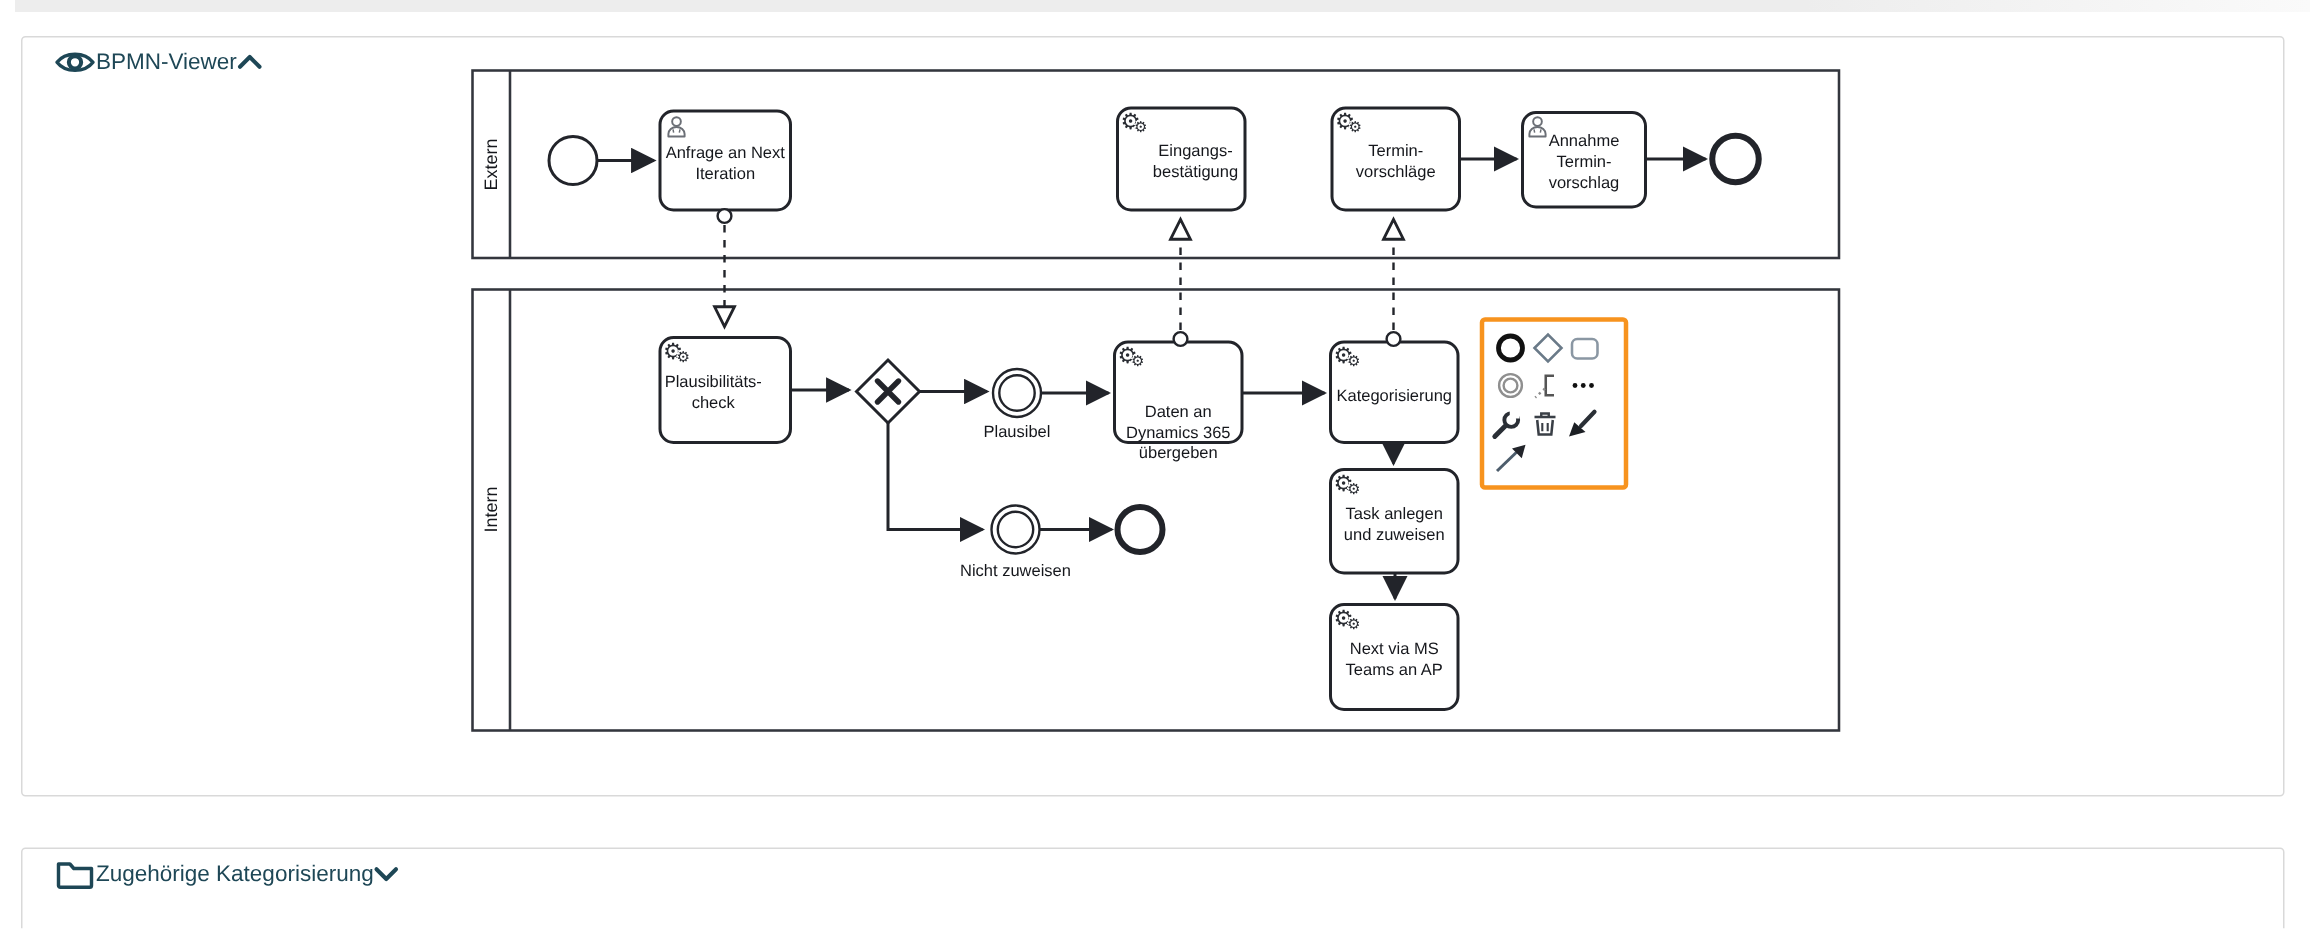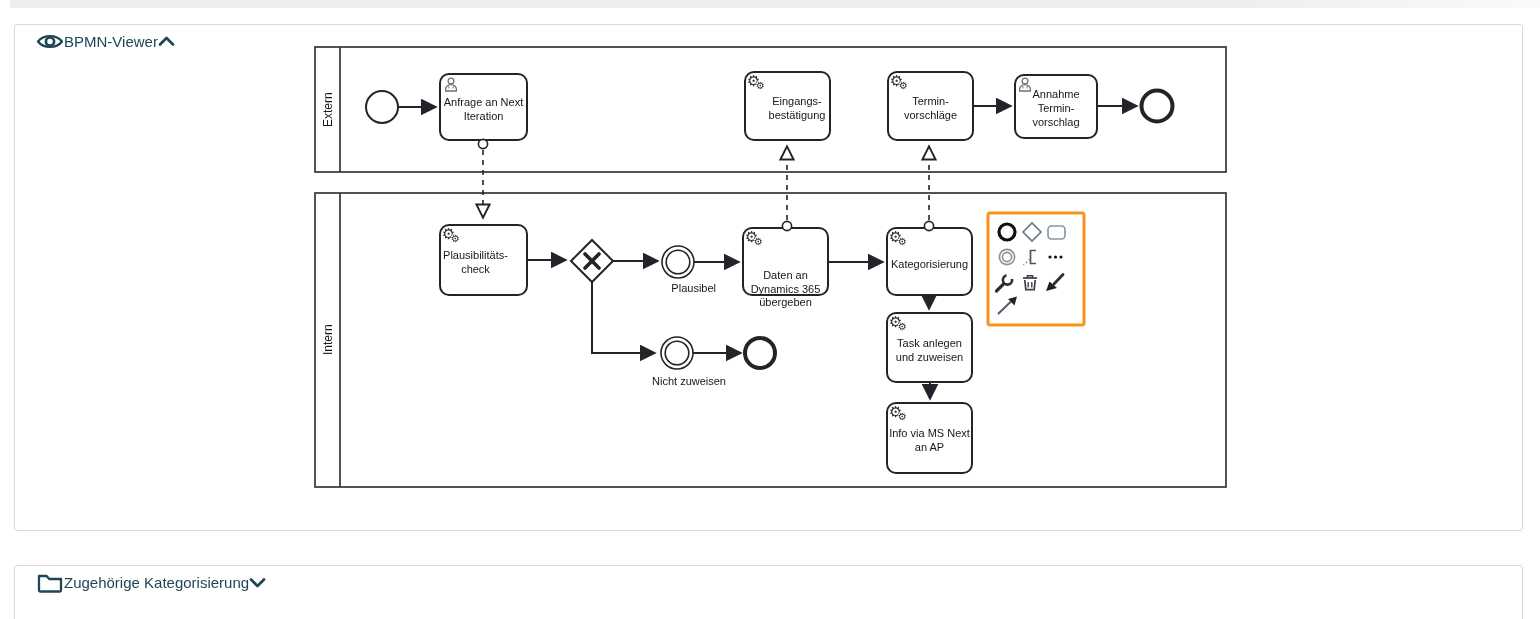--- a/index.html
+++ b/index.html
@@ -9,21 +9,21 @@
         background:linear-gradient(to right,#ededed 78%,#fafafa);}
   .panel{position:absolute;border:1px solid #d9d9d9;border-radius:3px;background:#fff;}
   .panel-viewer{left:14px;top:24px;width:1507px;height:505px;}
   .panel-docs{left:14px;top:565px;width:1507px;height:80px;}
   .legend{position:absolute;top:-15px;left:10px;display:flex;align-items:center;
         background:#fff;padding:0 11px;height:30px;color:#1e4756;font-size:15px;cursor:pointer;margin-top:16px;}
   .legend .title{white-space:nowrap;}
   .diagram-svg{position:absolute;left:0;top:0;width:1540px;height:540px;}
   .tlabel{position:absolute;display:flex;align-items:center;justify-content:center;
         text-align:center;font-size:11px;line-height:1.25;color:#15171c;padding-top:3px;}
-  .elabel{position:absolute;text-align:right;font-size:11px;color:#15171c;}
+  .elabel{position:absolute;text-align:center;font-size:11px;color:#15171c;}
   .lane-label{position:absolute;display:flex;align-items:center;justify-content:center;
         font-size:12px;color:#15171c;writing-mode:vertical-rl;transform:rotate(180deg);}
   .gears{position:absolute;width:19px;height:19px;color:#2a2d33;
         font-family:"DejaVu Sans",sans-serif;pointer-events:none;}
   .gears .g1{position:absolute;left:-1px;top:-5px;font-size:15px;}
   .gears .g2{position:absolute;left:8px;top:3px;font-size:10px;
         text-shadow:-1px -1px 0 #fff,1px -1px 0 #fff,-1px 1px 0 #fff,1px 1px 0 #fff;}
   .usericon{position:absolute;pointer-events:none;}
 </style>
 </head>
@@ -160,21 +160,21 @@
   <div class="lane-label" style="left:316px;top:194px;width:23px;height:292px;">Intern</div>
 
   <div class="tlabel" style="left:441px;top:76px;width:85px;height:62px;">Anfrage an Next Iteration</div>
   <div class="tlabel" style="left:746px;top:74px;width:102px;height:64px;">Eingangs-bestätigung</div>
   <div class="tlabel" style="left:889px;top:74px;width:83px;height:64px;">Termin-vorschläge</div>
   <div class="tlabel" style="left:1016px;top:76px;width:80px;height:60px;">Annahme Termin-vorschlag</div>
   <div class="tlabel" style="left:441px;top:227px;width:69px;height:66px;">Plausibilitäts-check</div>
   <div class="tlabel" style="left:744px;top:230px;width:83px;height:63px;margin-top:25px;">Daten an Dynamics 365 übergeben</div>
   <div class="tlabel" style="left:887px;top:230px;width:85px;height:63px;">Kategorisierung</div>
   <div class="tlabel" style="left:888px;top:315px;width:83px;height:65px;">Task anlegen und zuweisen</div>
-  <div class="tlabel" style="left:888px;top:405px;width:83px;height:66px;">Info via MS Next an AP</div>
+  <div class="tlabel" style="left:888px;top:405px;width:83px;height:66px;">Next via MS Teams an AP</div>
 
   <div class="elabel" style="left:640px;top:282px;width:76px;">Plausibel</div>
   <div class="elabel" style="left:628px;top:375px;width:98px;">Nicht zuweisen</div>
 
   <div class="gears" style="left:748px;top:77px;">
       <span class="g1">⚙</span>
       <span class="g2">⚙</span>
     </div>
   <div class="gears" style="left:891px;top:77px;">
       <span class="g1">⚙</span>

